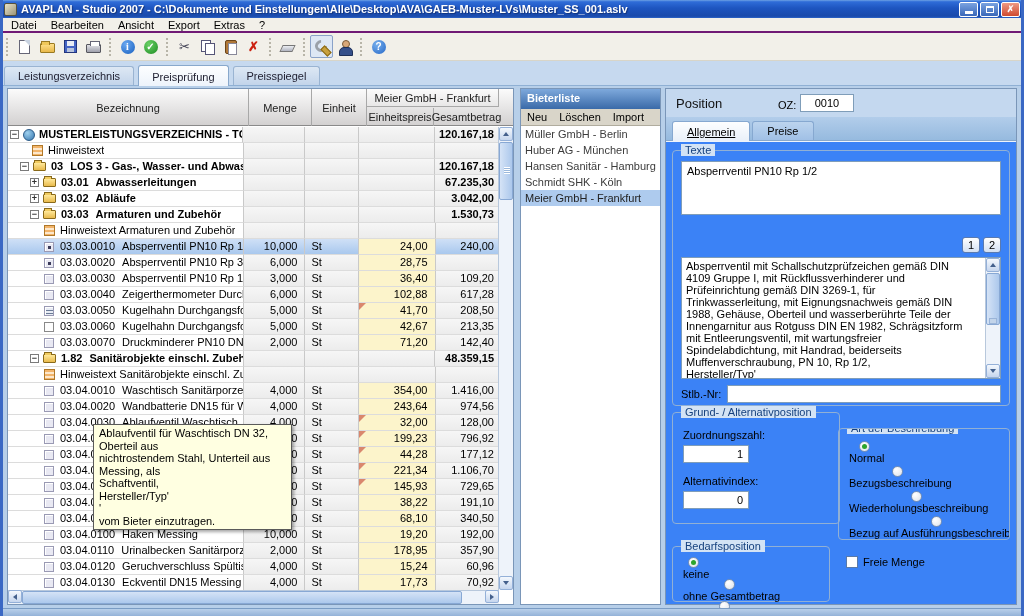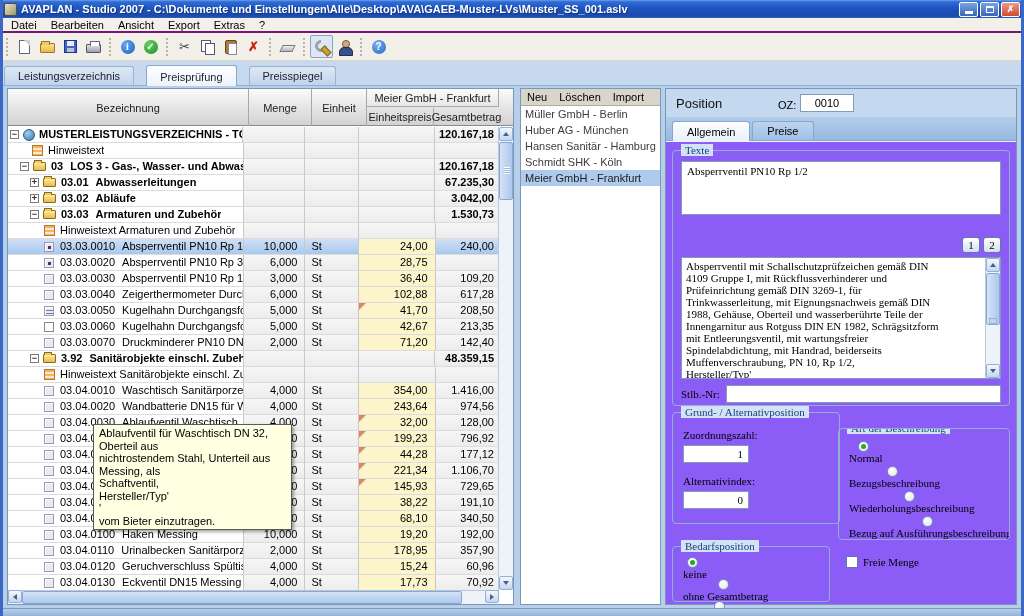--- a/index.html
+++ b/index.html
@@ -66,21 +66,21 @@
     border:3px solid #9aa0a8; border-radius:50%; border-top-color:transparent; transform:rotate(45deg); }
   .ic-settings-wrench::after { content:''; position:absolute; left:9px; top:7px; width:4px; height:8px; background:#c8a03c; border:1px solid #8a6a1a; transform:rotate(-45deg); }
   .ic-bidder-user { width:14px; height:14px; }
   .ic-bidder-user::before { content:''; position:absolute; left:4px; top:0; width:6px; height:6px; border-radius:50%; background:#d8a878; border:1px solid #7a5a38; }
   .ic-bidder-user::after { content:''; position:absolute; left:1px; top:7px; width:12px; height:7px; border-radius:5px 5px 0 0; background:#35508a; border:1px solid #1e3058; }
 
   
   .tabstrip { position:absolute; left:-3px; top:61px; width:1024px; height:25px; background:#c6d9ef;
     display:flex; align-items:flex-end; padding-left:4px; border-bottom:1px solid #8fb0d4; }
   .tab { padding:3px 13px 3px; background:linear-gradient(#dde8f4,#c2d4ea); border:1px solid #9ab4d2;
-    border-bottom:none; border-radius:3px 3px 0 0; margin-right:12px; color:#223; }
+    border-bottom:none; border-radius:3px 3px 0 0; margin-right:4px; color:#223; }
   .tab.active { background:linear-gradient(#fdfeff,#edf3fb); border-color:#88a8cc; font-weight:normal;
     padding-top:5px; margin-bottom:-1px; }
 
   .workspace { position:absolute; left:0; top:86px; width:1018px; height:522px; }
 
   
   .lv-panel { position:absolute; left:4px; top:2px; width:507px; height:517px; background:#fff; border:1px solid #7a96b8; }
   .lv-hdr { position:relative; height:37px; background:linear-gradient(#fbfbfb,#d3d1d1); border-bottom:1px solid #8a8a8a; }
   .hcell { position:absolute; display:flex; align-items:center; justify-content:center; border-right:1px solid #a8a8a8; color:#222; }
   .h-bez { left:0; top:0; width:241px; height:37px; }
@@ -137,22 +137,22 @@
   .bieter-item.sel { background:#aecbee; color:#222; }
 
   
   .pos-panel { position:absolute; left:662px; top:2px; width:352px; height:517px; background:#c4d8ef; border:1px solid #7a96b8; }
   .pos-hdr { position:relative; height:28px; }
   .pos-title { position:absolute; left:10px; top:7px; font-size:13px; color:#111; }
   .oz-label { position:absolute; left:112px; top:10px; }
   .oz-input { position:absolute; left:134px; top:5px; width:54px; height:18px; background:#fff; border:1px solid #7f9db9; text-align:center; line-height:16px; }
   .pos-tabs { position:absolute; left:0; top:28px; width:100%; height:24px; background:linear-gradient(#b2cdea,#96badf); display:flex; align-items:flex-end; padding-left:6px; border-bottom:1px solid #88a8cc; }
   .ptab { padding:3px 14px; border:1px solid #86a8d0; border-bottom:none; border-radius:3px 3px 0 0; margin-right:2px; background:linear-gradient(#bcd4ee,#a0c0e6); }
-  .ptab.active { background:linear-gradient(#fdfeff,#e9f0f9); margin-bottom:-1px; padding-top:4px; }
-  .tabpage { position:absolute; left:0; top:52px; width:100%; height:463px; background:#8b5cf6; border-top:1px solid #eef4fb;font-family:Liberation Serif, serif; }
+  .ptab.active { background:linear-gradient(#fdfeff,#e9f0f9); margin-bottom:-1px; padding-top:4px;text-decoration:underline; }
+  .tabpage { position:absolute; left:0; top:52px; width:100%; height:463px; background:#3b82f6; border-top:1px solid #eef4fb; }
   .group { position:absolute; border:1px solid #91b0d4; border-radius:4px; }
   .glabel { position:absolute; top:-7px; left:8px; background:#d3e3f5; padding:0 4px; color:#16417e; }
   .g-texte { left:6px; top:8px; right:6px; height:256px; }
   .shorttext { position:absolute; left:8px; top:10px; right:8px; height:54px; background:#fff; border:1px solid #7f9db9; padding:3px 5px; }
   .txtbtns { position:absolute; right:8px; top:86px; display:flex; gap:3px; }
   .numbtn { width:18px; height:16px; border:1px solid #5a7ab0; border-radius:3px; background:linear-gradient(#ffffff,#d4e0f2); text-align:center; line-height:14px; }
   .longtext { position:absolute; left:8px; top:106px; right:8px; height:122px; background:#fff; border:1px solid #7f9db9; }
   .longtext .lt-text { position:absolute; left:0; top:0; right:16px; bottom:0; padding:2px 4px; white-space:pre-wrap; overflow:hidden; line-height:12px; }
   .lt-scroll { position:absolute; right:0; top:0; width:15px; height:100%; background:#eef3fa; border-left:1px solid #b8c8dc; }
   .lt-thumb { position:absolute; left:0; top:15px; width:14px; height:52px; background:linear-gradient(90deg,#d5e3f6,#acc8ec); border:1px solid #88a8d4; border-radius:2px; }
@@ -424,21 +424,21 @@
             </div>
             <div class="cell cm">2,000</div>
             <div class="cell ce">St</div>
             <div class="cell cp ep">71,20</div>
             <div class="cell cg">142,40</div>
           </div>
           <div class="lvrow bold">
             <div class="cell cb" style="padding-left: 22px;">
               <span class="exp">−</span>
               <span class="i-folder"></span>
-              <span class="oz">3.92</span>
+              <span class="oz">1.82</span>
               <span class="rname">Sanitärobjekte einschl. Zubehör</span>
             </div>
             <div class="cell cm"></div>
             <div class="cell ce"></div>
             <div class="cell cp"></div>
             <div class="cell cg">48.359,15</div>
           </div>
           <div class="lvrow">
             <div class="cell cb" style="padding-left: 36px;">
               <span class="i-note"></span>
@@ -607,20 +607,21 @@
             <span class="arr left"></span>
           </span>
         <span class="hthumb"></span>
         <span class="sbtn" style="right:0;top:-1px;height:13px;">
             <span class="arr right"></span>
           </span>
       </div>
     </div>
 
     <div class="bieter-panel">
+      <div class="bieter-title">Bieterliste</div>
       <div class="bieter-menu" id="bmenu">
           <span class="bm-item">Neu</span>
           <span class="bm-item">Löschen</span>
           <span class="bm-item">Import</span>
         </div>
       <div id="blist">
           <div class="bieter-item">Müller GmbH - Berlin</div>
           <div class="bieter-item">Huber AG - München</div>
           <div class="bieter-item">Hansen Sanitär - Hamburg</div>
           <div class="bieter-item">Schmidt SHK - Köln</div>

